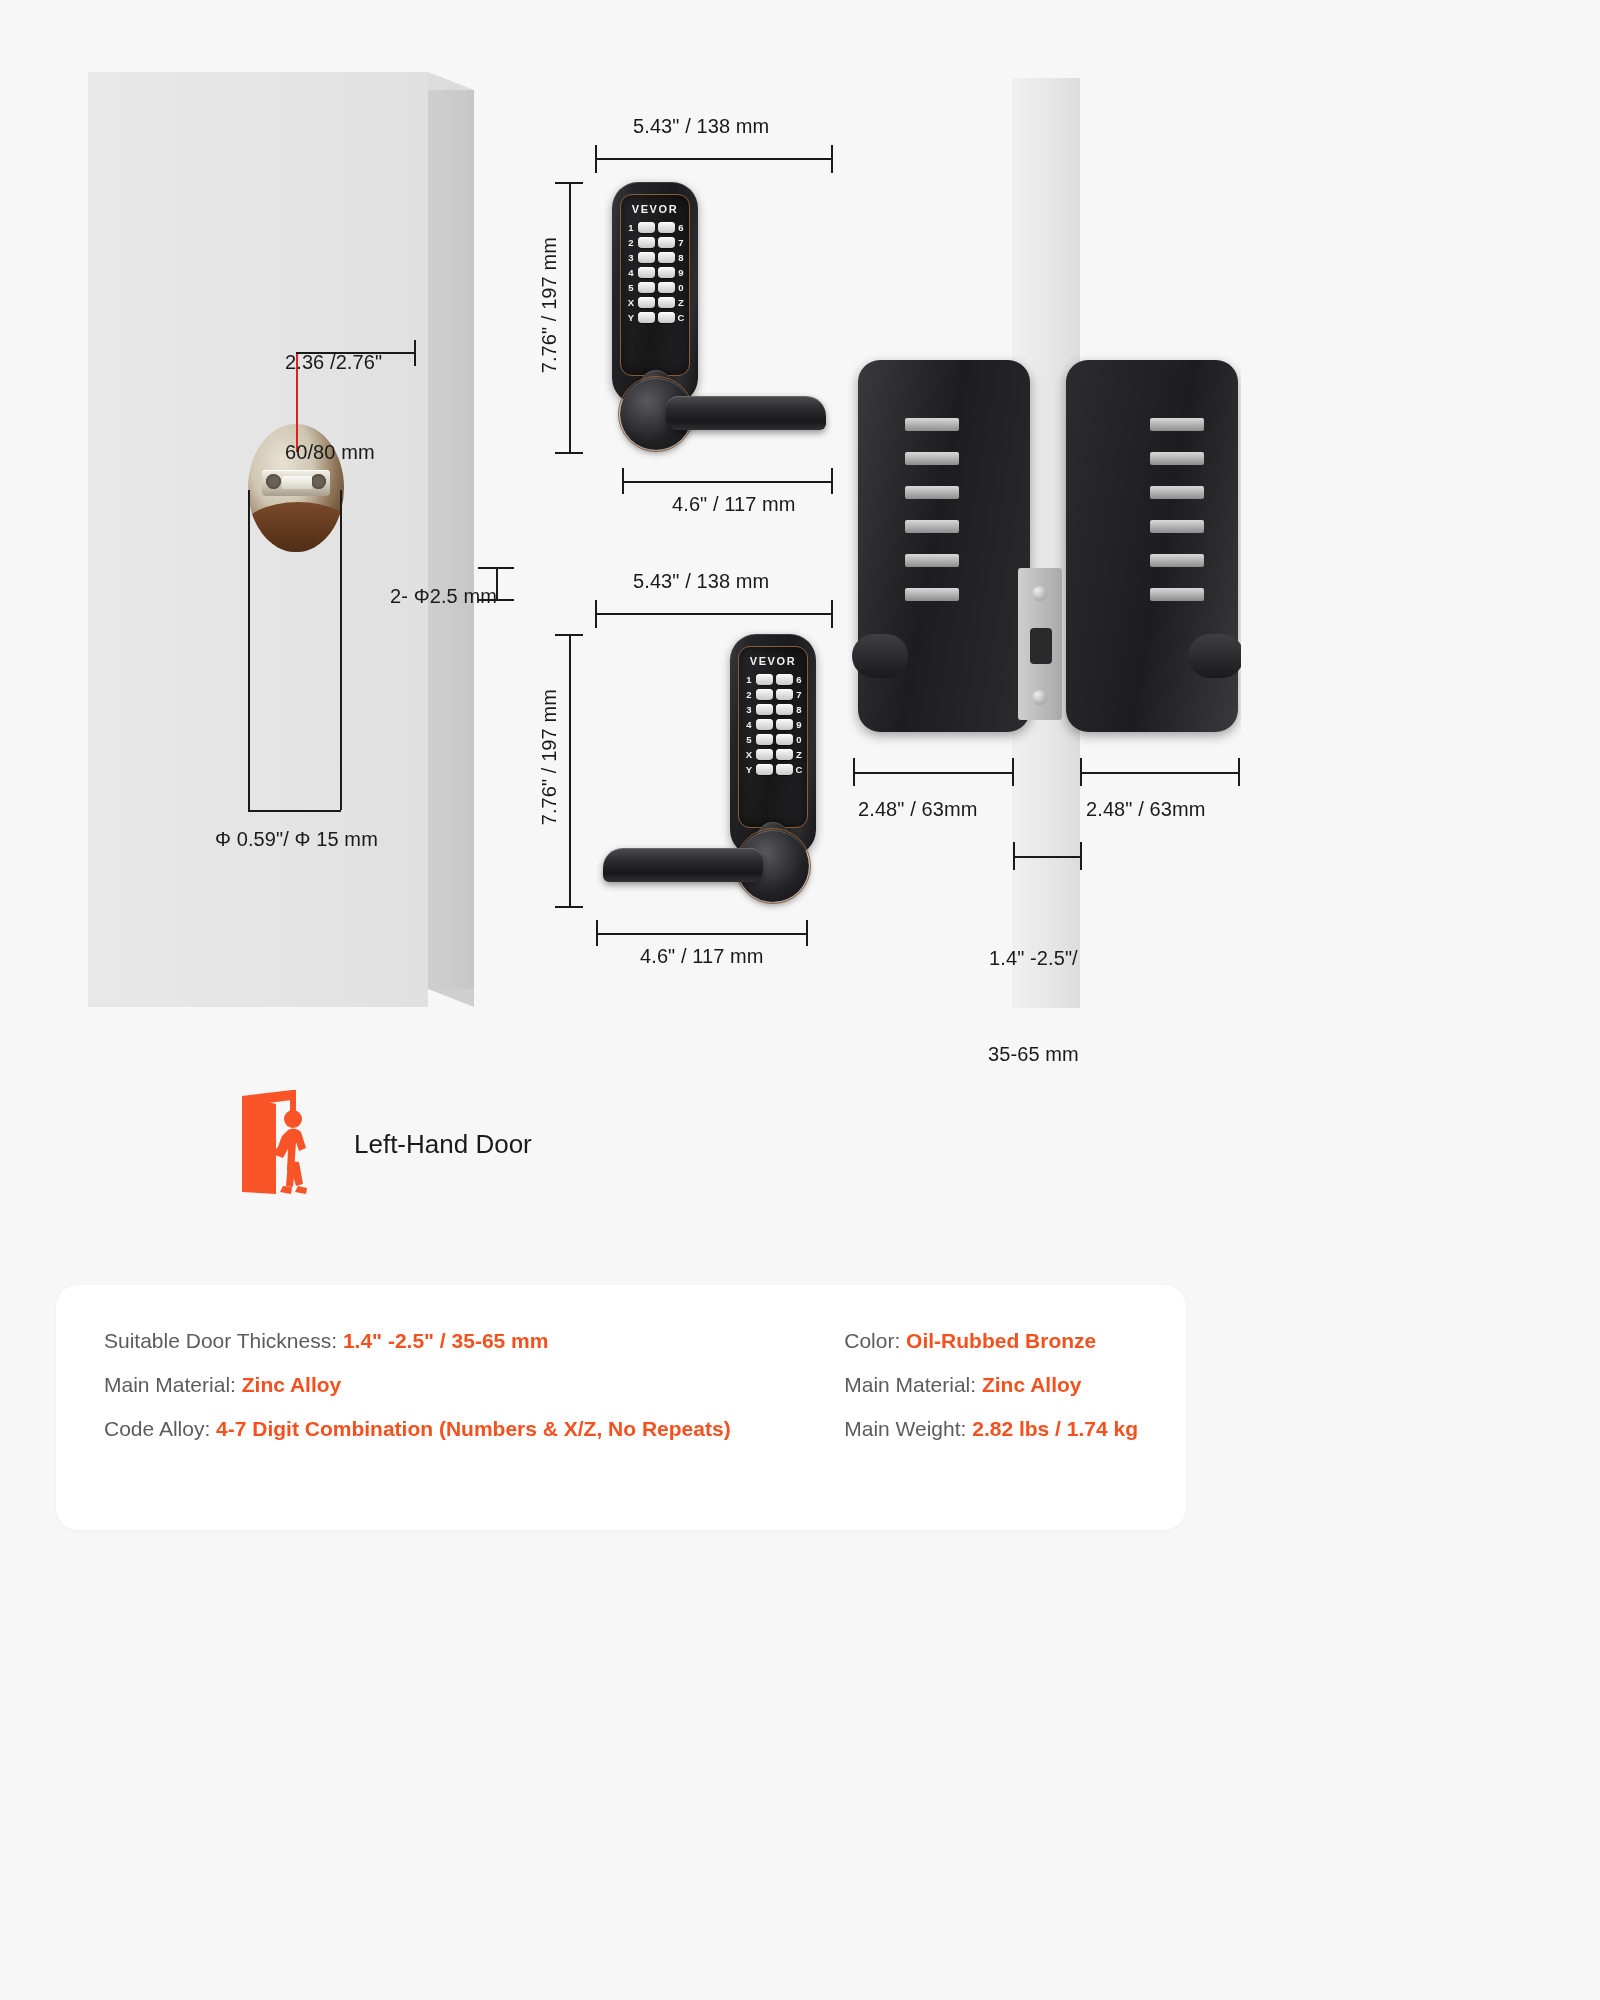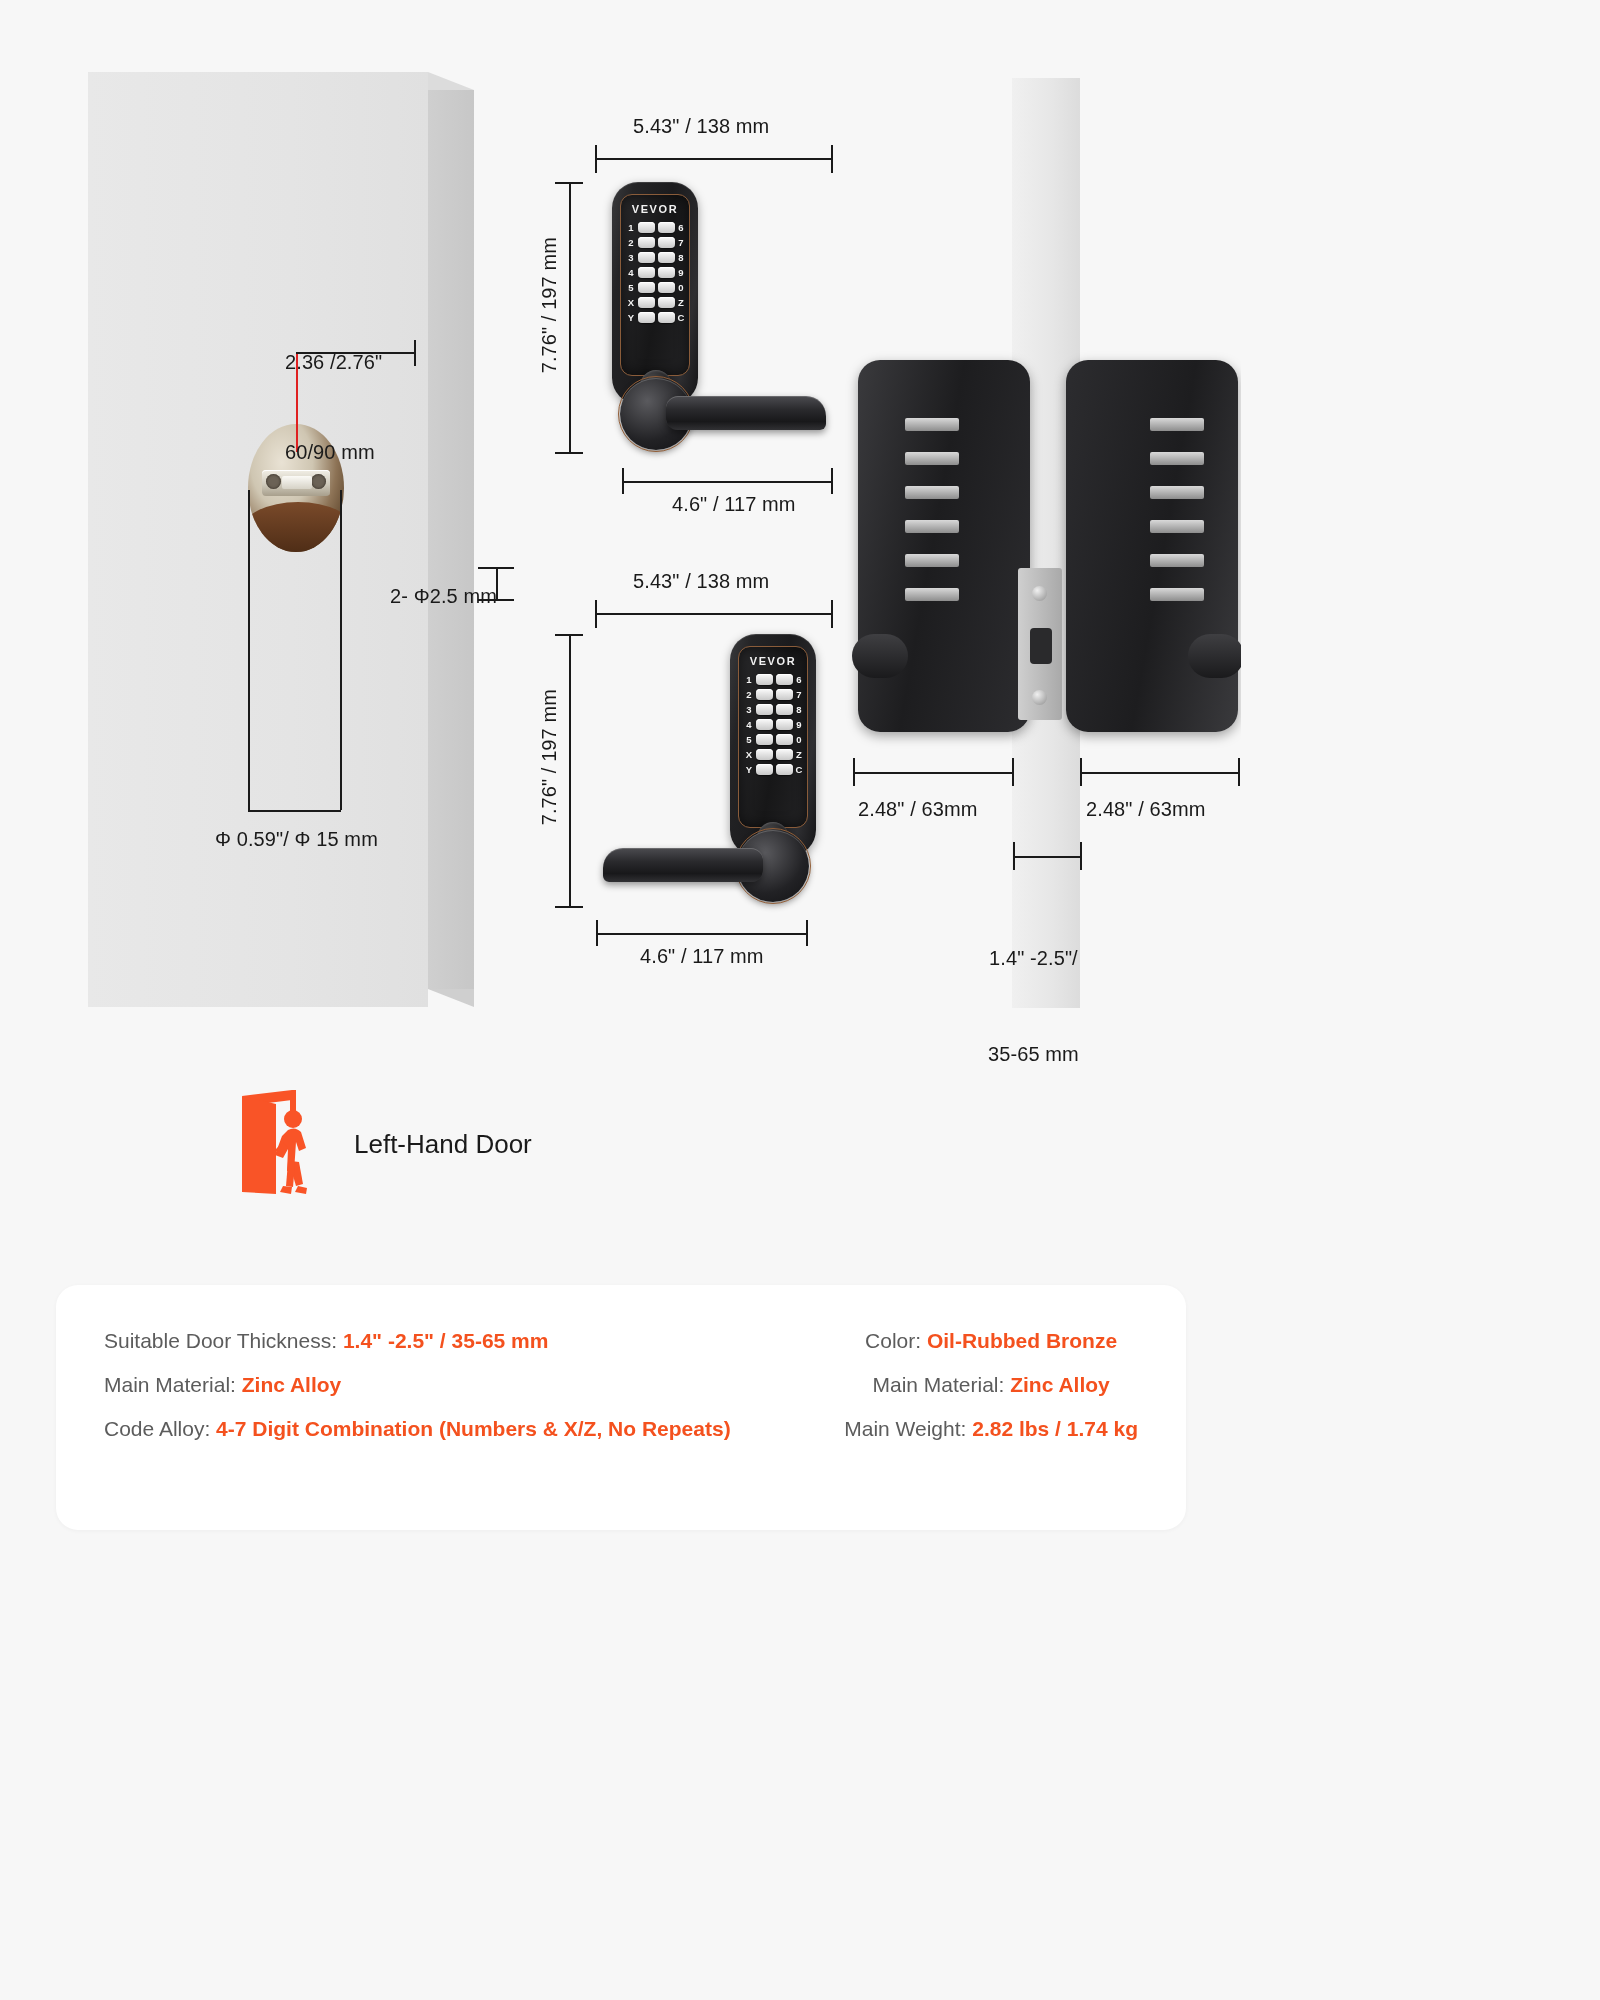--- a/index.html
+++ b/index.html
@@ -101,21 +101,21 @@
   .spec-card {
     position:absolute; left:56px; top:1285px; width:1130px; height:245px;
     background:#fff; border-radius:22px; box-shadow: 0 1px 4px rgba(0,0,0,.04);
   }
   .spec-col { position:absolute; }
   .spec-line { font-size:21px; line-height:44px; color:#5c5c5c; white-space:nowrap;
                font-family:"Liberation Sans", sans-serif; }
   .spec-val { color:#f4511e; font-weight:bold; }
   .spec-left { left:48px; top:34px; text-align:left; }
   .spec-right { right:48px; top:34px; text-align:right; }
-  .spec-right .spec-line { text-align:center; }
+  .spec-right .spec-line { text-align:left; }
 </style>
 </head>
 <body>
 
 <div id="root">
 
   <div>
     <div class="door-face"></div>
     <div class="door-edge"></div>
     <div class="door-top-tri"></div>
@@ -129,21 +129,21 @@
       <div class="key"></div>
     </div>
 
     <div class="red-line abs" style="left:296px; top:352px; height:100px;"></div>
 
     <div class="mline-h abs" style="left:296px; top:352px; width:118px;"></div>
     <div class="tick-v abs" style="left:414px; top:340px; height:26px;"></div>
 
     <div class="abs dim-txt" style="left:285px; top:287px; line-height:30px;">
       <div>2.36 /2.76"</div>
-      <div>60/90 mm</div>
+      <div>60/80 mm</div>
     </div>
 
     <div class="mline-v abs" style="left:248px; top:490px; height:320px;"></div>
     <div class="mline-v abs" style="left:340px; top:490px; height:320px;"></div>
     <div class="mline-h abs" style="left:248px; top:810px; width:93px;"></div>
 
     <div class="abs dim-txt" style="left:215px; top:828px;">Φ 0.59"/ Φ 15 mm</div>
 
     <div class="tick-h abs" style="left:478px; top:567px; width:36px;"></div>
     <div class="mline-v abs" style="left:496px; top:567px; height:32px;"></div>

